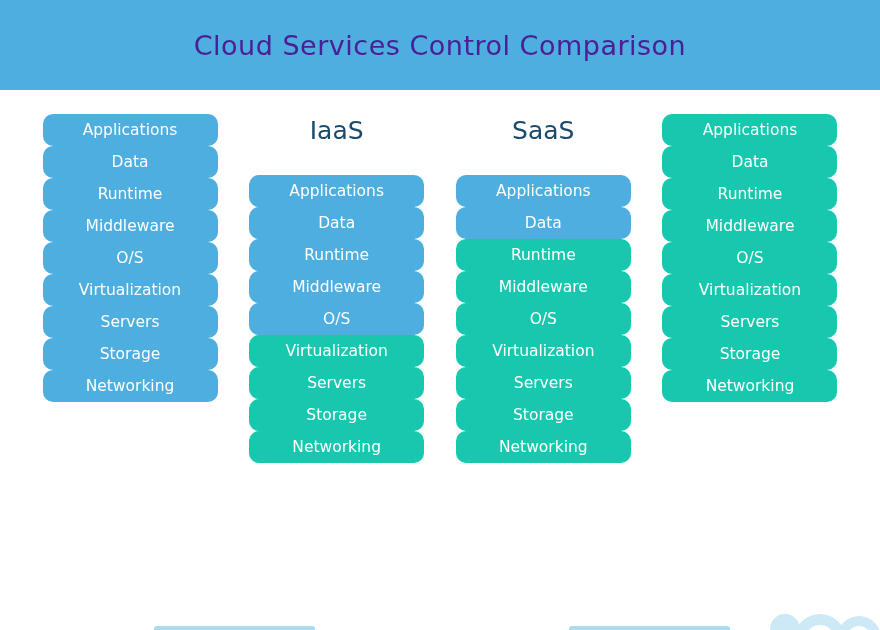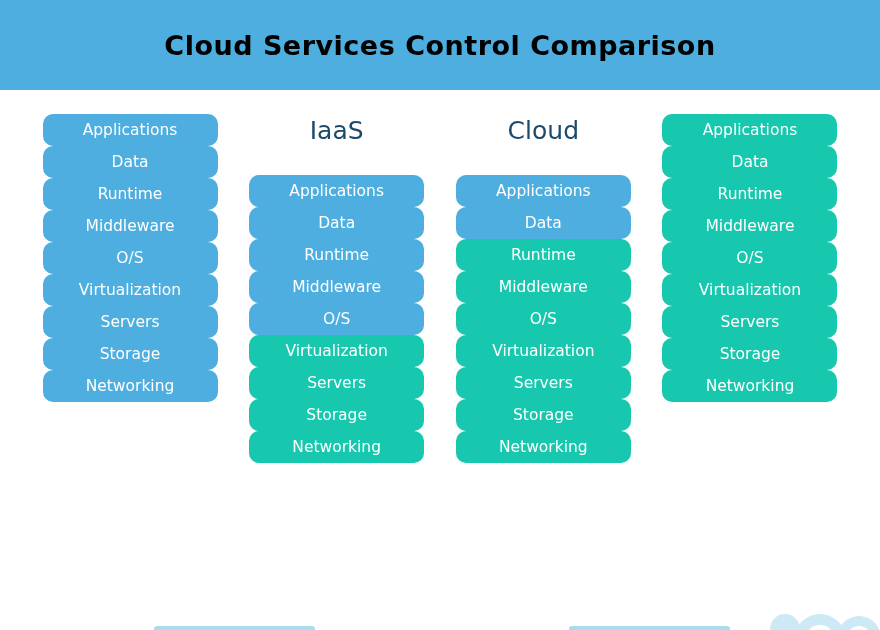--- a/index.html
+++ b/index.html
@@ -11,23 +11,23 @@
     position: relative;
   }
   .band {
     height: 90px;
     background: #4DAEDF;
     display: flex;
     align-items: center;
     justify-content: center;
   }
   .band h1 {
-    color: #000000;
+    color: #4c1d95;
     font-size: 27px;
-    font-weight: 700;
+    font-weight: 400;
     letter-spacing: 0.5px;
   }
   .grid {
     width: 795px;
     margin: 24px auto 0 auto;
     display: flex;
     justify-content: space-between;
   }
   .col { width: 175px; }
   .col-header {
@@ -102,21 +102,21 @@
         <div class="pill you">Middleware</div>
         <div class="pill you">O/S</div>
         <div class="pill provider">Virtualization</div>
         <div class="pill provider">Servers</div>
         <div class="pill provider">Storage</div>
         <div class="pill provider">Networking</div>
       </div>
   </div>
 
   <div class="col">
-    <div class="col-header">Cloud</div>
+    <div class="col-header">SaaS</div>
     <div class="pill-stack">
         <div class="pill you">Applications</div>
         <div class="pill you">Data</div>
         <div class="pill provider">Runtime</div>
         <div class="pill provider">Middleware</div>
         <div class="pill provider">O/S</div>
         <div class="pill provider">Virtualization</div>
         <div class="pill provider">Servers</div>
         <div class="pill provider">Storage</div>
         <div class="pill provider">Networking</div>

